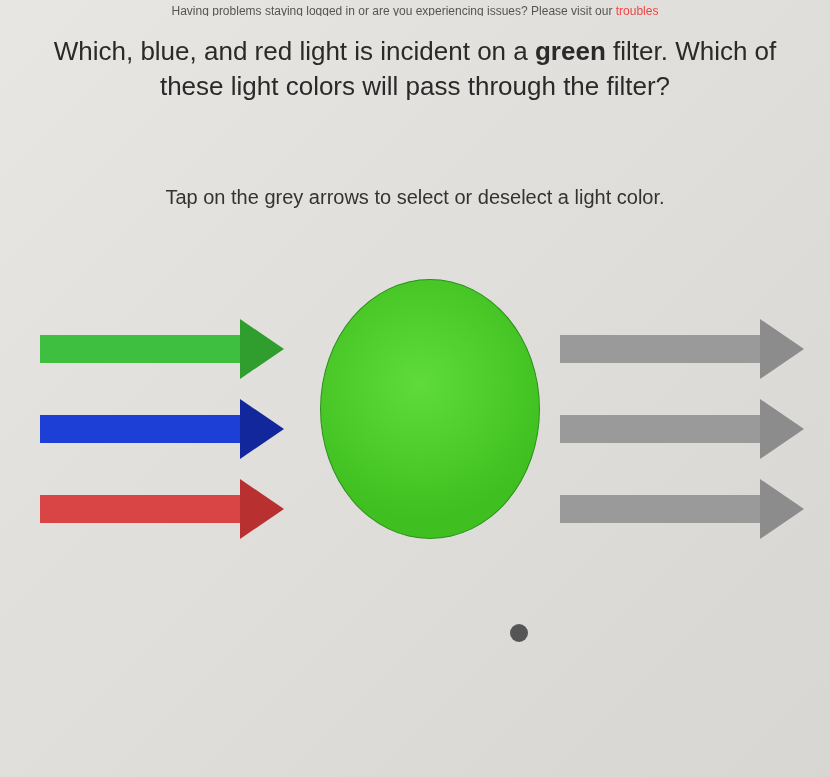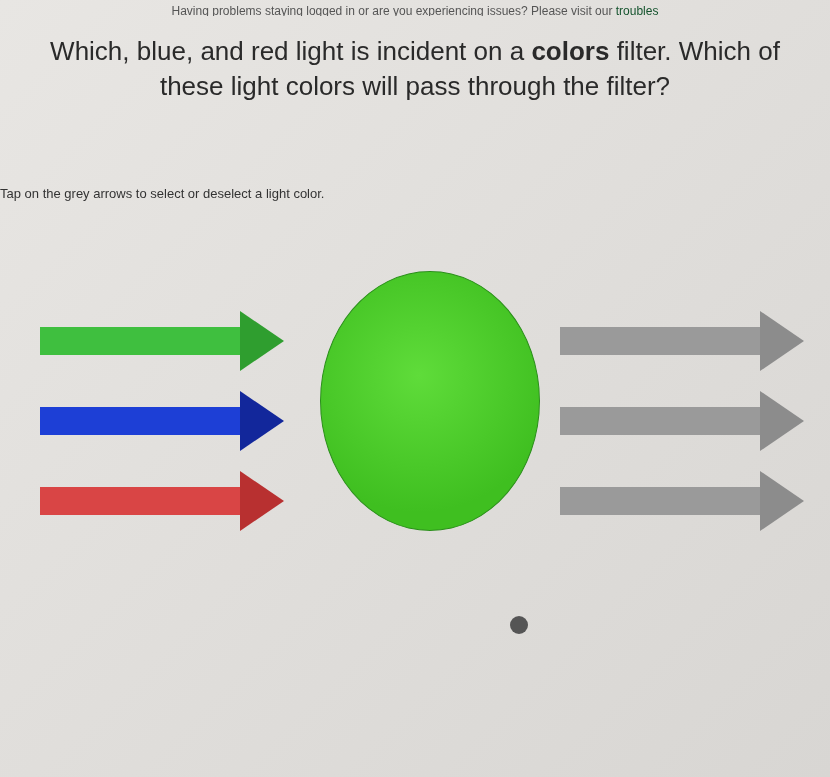--- a/index.html
+++ b/index.html
@@ -12,31 +12,31 @@
       overflow: hidden;
     }
     .topbar {
       font-size: 12px;
       color: #555;
       text-align: center;
       padding: 4px 10px 2px;
       height: 16px;
       overflow: hidden;
     }
-    .topbar a { color: #14532d; }
+    .topbar a { color: #ef4444; }
     .question {
       padding: 18px 24px 12px 24px;
       font-size: 26px;
       color: #2a2a2a;
       line-height: 1.35;
     }
     .question b { font-weight: bold; }
     .instruction {
-      text-align: left;
-      font-size: 13px;
+      text-align: center;
+      font-size: 20px;
       color: #333;
       margin-top: 70px;
       margin-bottom: 10px;
     }
     .diagram {
       position: relative;
       width: 100%;
       height: 440px;
       margin-top: 20px;
     }
@@ -93,21 +93,21 @@
   </style>
 </head>
 <body>
 
 <div class="topbar">
   <span>Having problems staying logged in or are you experiencing issues? Please visit our </span>
   <a href="#">troubles</a>
 </div>
 
 <div class="question">
-  <span>Which, blue, and red light is incident on a </span><b>colors</b><span> filter. Which of these light colors will pass through the filter?</span>
+  <span>Which, blue, and red light is incident on a </span><b>green</b><span> filter. Which of these light colors will pass through the filter?</span>
 </div>
 
 <div class="instruction">Tap on the grey arrows to select or deselect a light color.</div>
 
 <div class="diagram">
 
   <div class="arrow in-green">
     <div class="shaft"></div>
     <div class="head"></div>
   </div>

